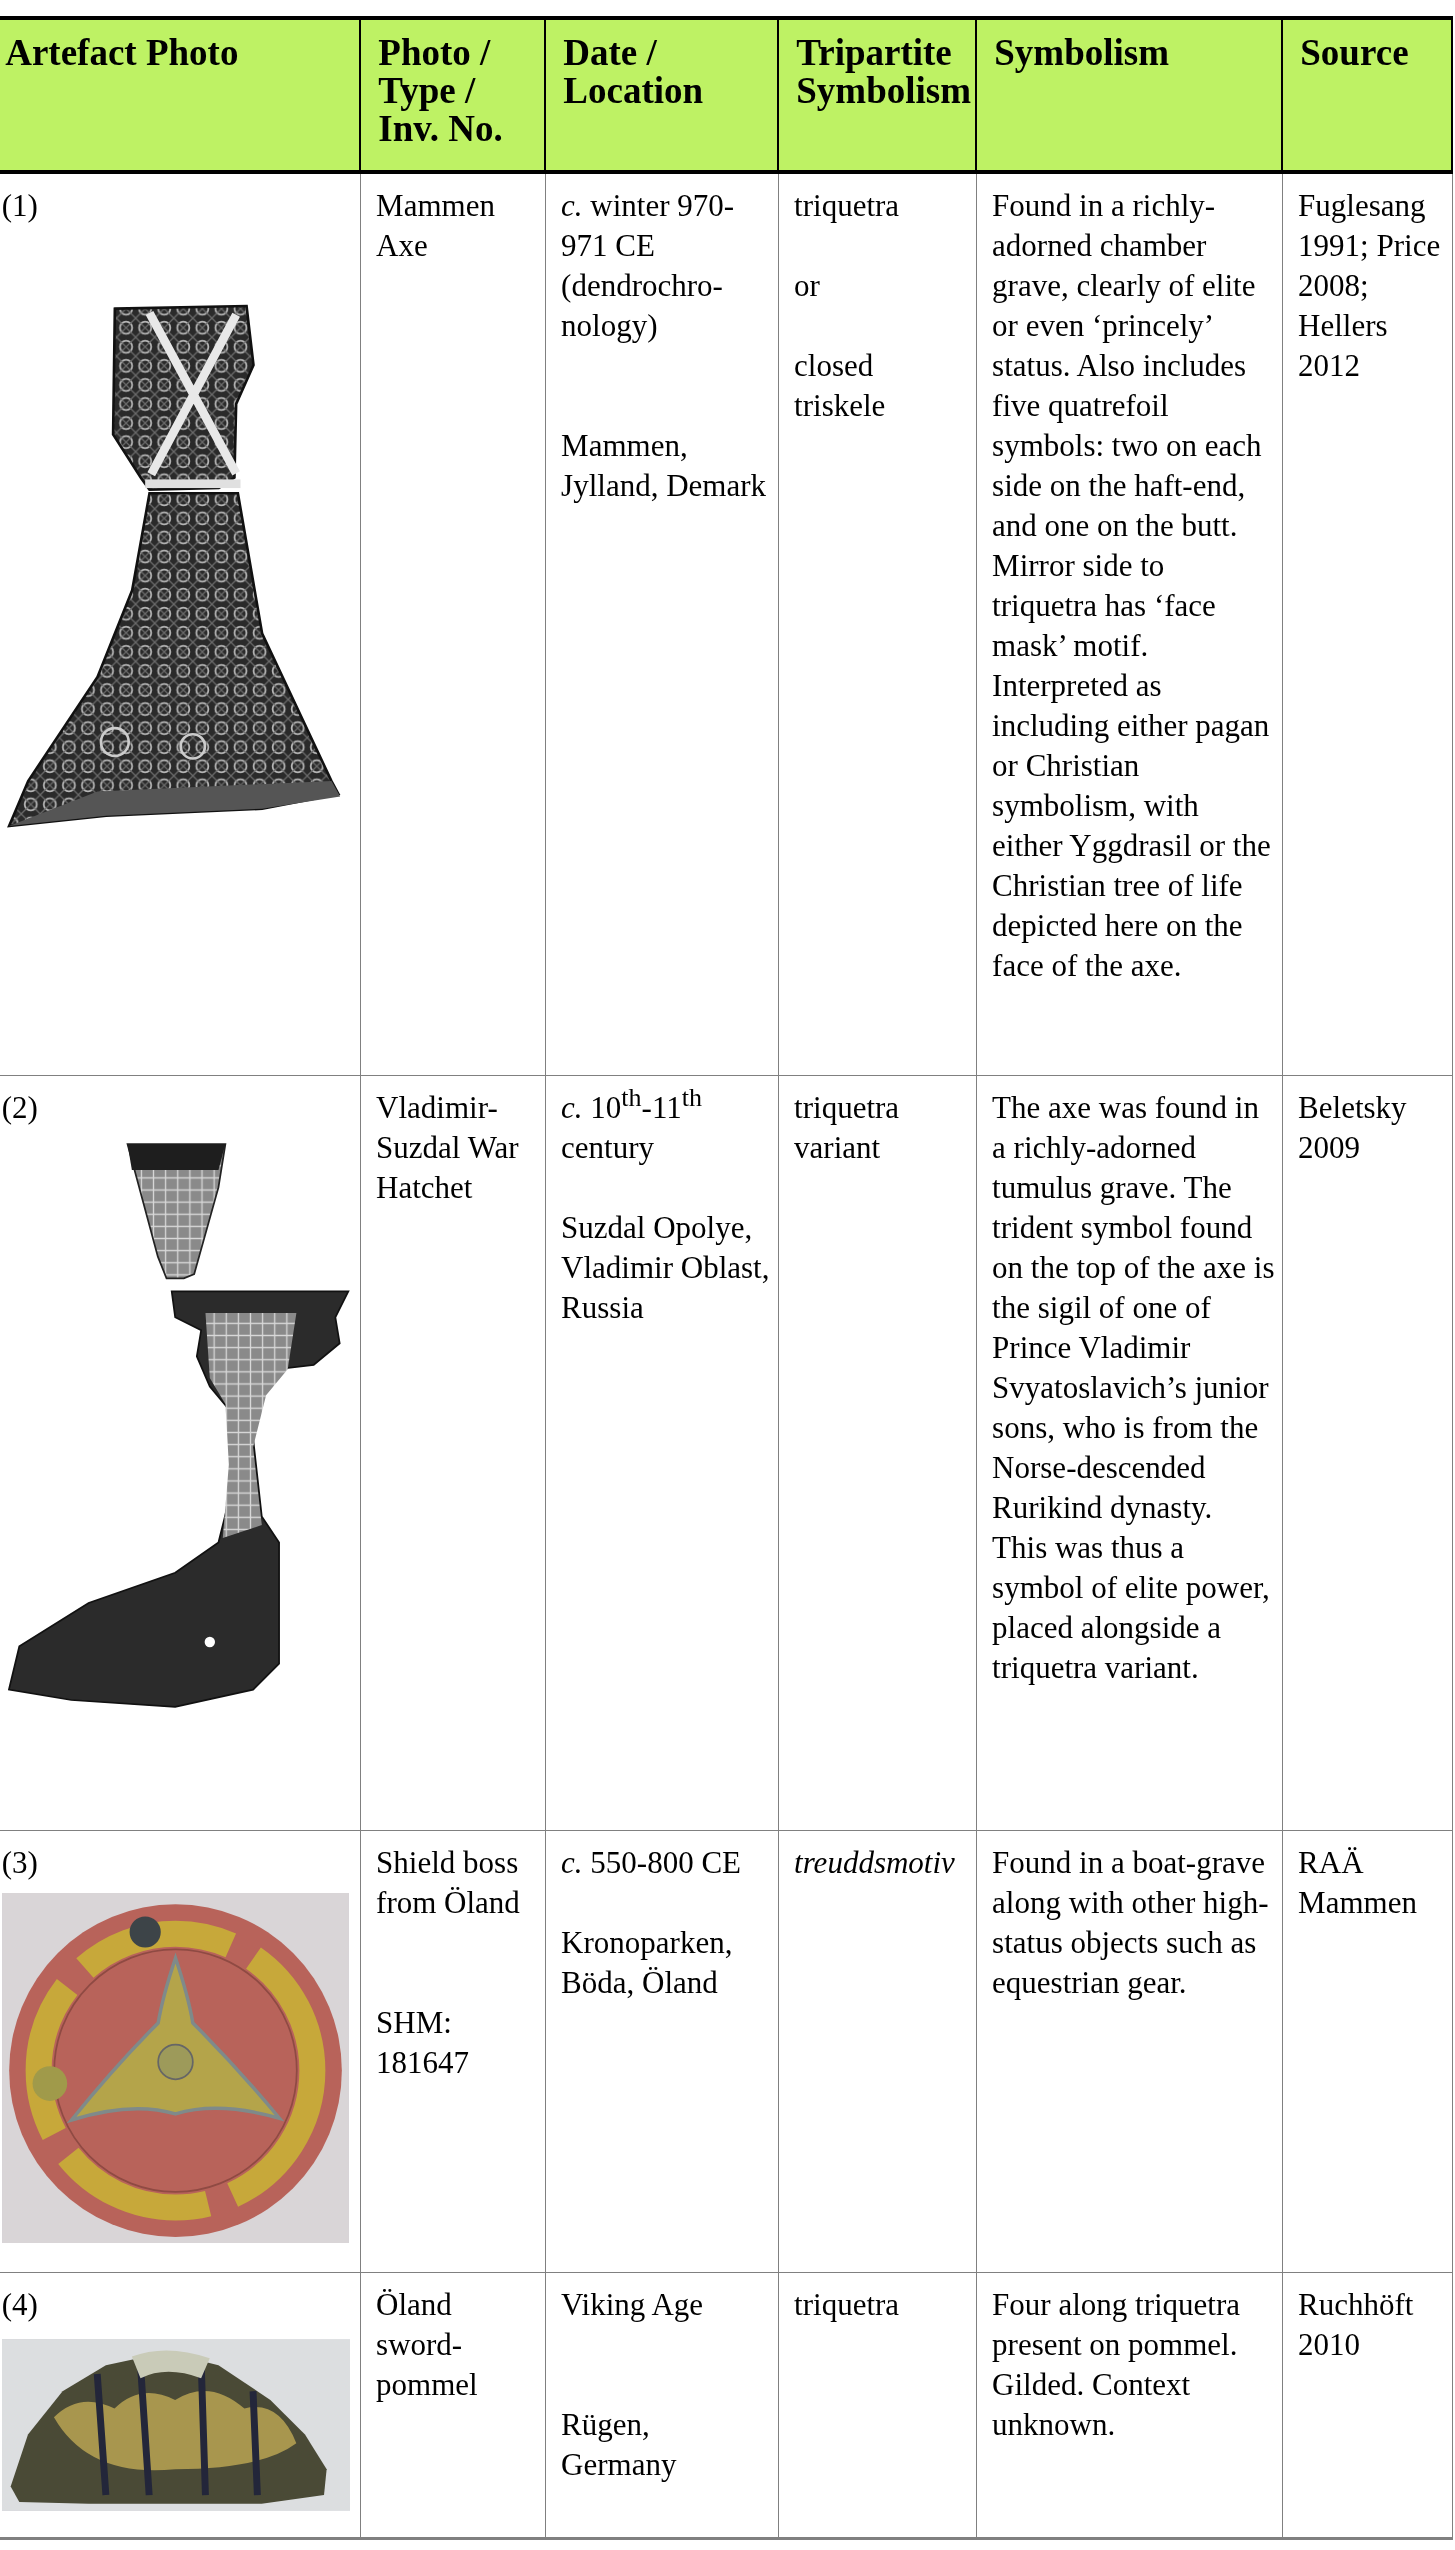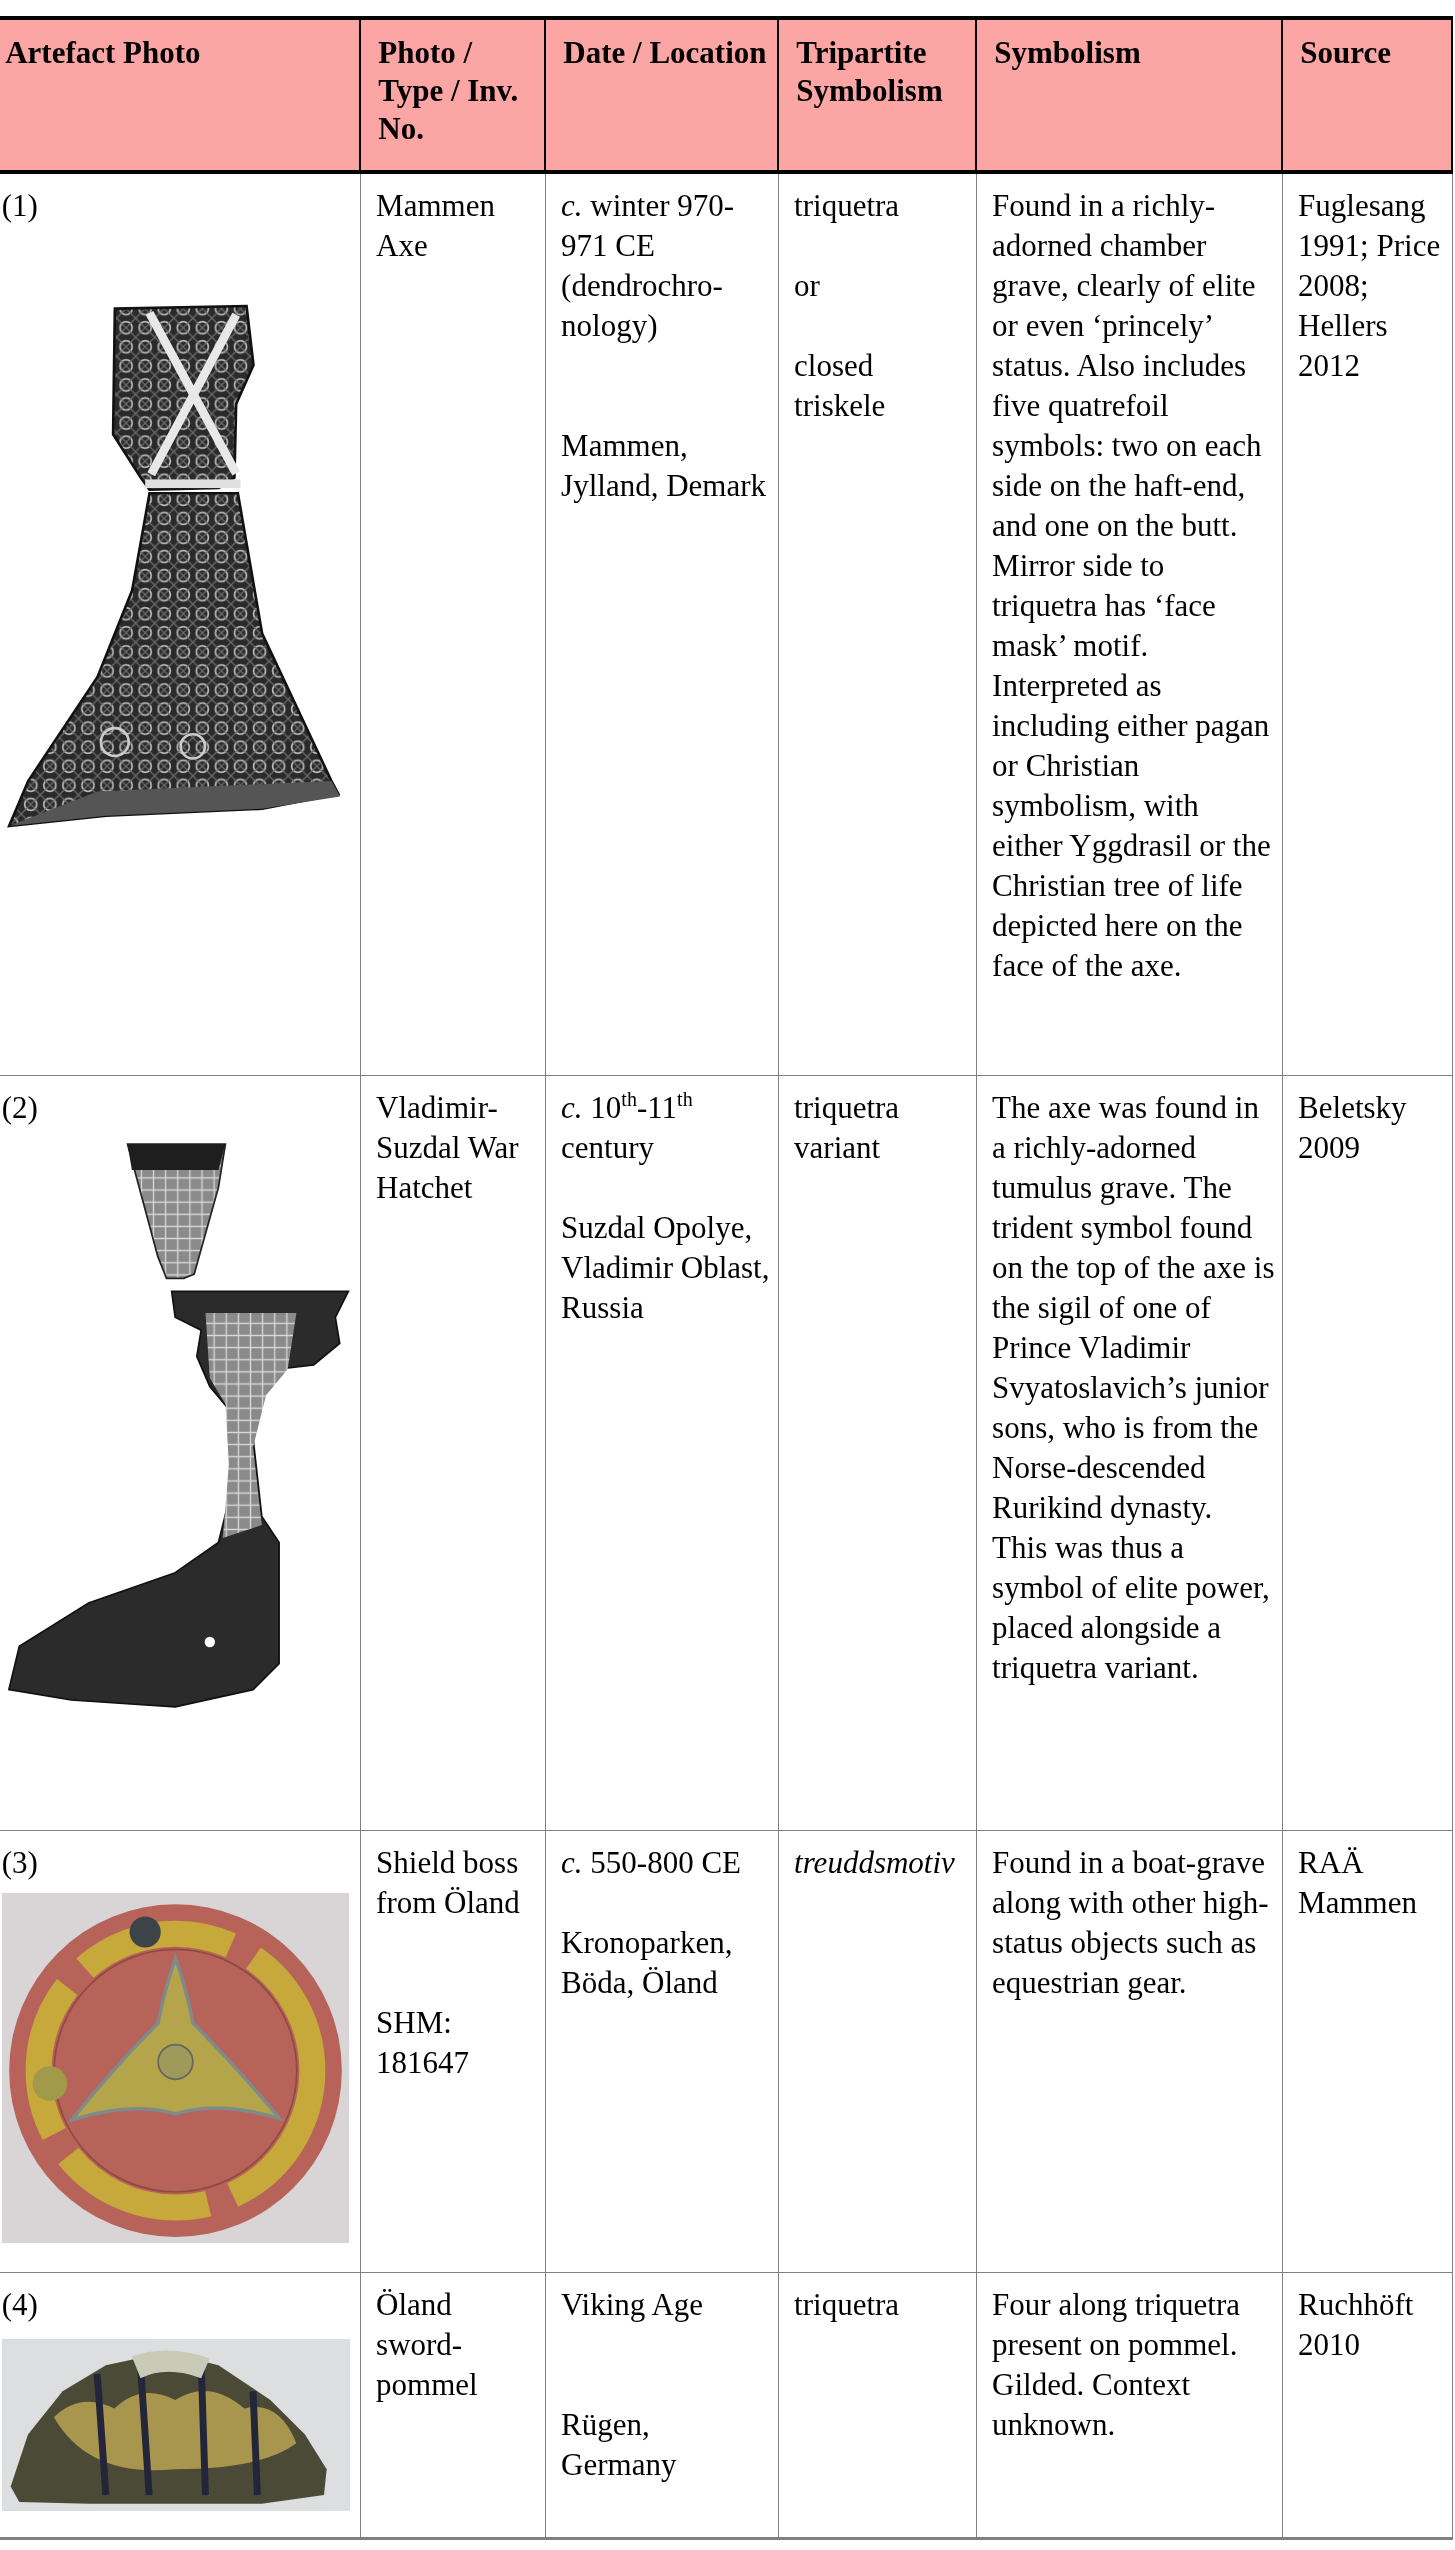--- a/index.html
+++ b/index.html
@@ -9,42 +9,42 @@
     position: absolute; left: 0; top: 15.6px;
     width: 1452px; border-collapse: collapse; table-layout: fixed;
   }
   table.artefacts col.c1 { width: 360px; }
   table.artefacts col.c2 { width: 185px; }
   table.artefacts col.c3 { width: 233px; }
   table.artefacts col.c4 { width: 198px; }
   table.artefacts col.c5 { width: 306px; }
   table.artefacts col.c6 { width: 170px; }
   thead th {
-    background: #fca5a5; text-align: left; vertical-align: top;
-    font-weight: bold; font-size: 31px; line-height: 38px;
+    background: #bef264; text-align: left; vertical-align: top;
+    font-weight: bold; font-size: 37px; line-height: 38px;
     padding: 14px 8.7px 8.7px 17.3px; height: 128px;
     border-top: 4.3px solid #000; border-bottom: 4.3px solid #000;
     border-left: 2.6px solid #000; border-right: 2.6px solid #000;
   }
   thead th:first-child { padding-left: 5.2px; border-left: none; }
   tbody td {
     vertical-align: top; font-size: 31px; line-height: 40px;
     padding: 12px 7px 8.7px 15.6px;
     border: 1.7px solid #808080;
   }
   tbody td:first-child { padding-left: 1.7px; border-left: none; }
   tbody tr.r1 td { height: 880px; }
   tbody tr.r2 td { height: 733px; }
   tbody tr.r3 td { height: 421px; }
   tbody tr.r4 td { height: 243px; }
   tbody tr:last-child td { border-bottom: 3.5px solid #808080; }
   .it { font-style: italic; }
   .gap { display: block; height: 40px; }
   .gap2 { display: block; height: 80px; }
-  sup { font-size: 20px; line-height: 0; vertical-align: 12px; }
+  sup { font-size: 26px; line-height: 0; vertical-align: 12px; }
   .photo { position: relative; display: block; }
   .num { display: block; }
   
   .axe1 { width: 347px; height: 598px; margin-top: 35px; }
   
   .axe2 { width: 355px; height: 659px; margin-top: 7px; }
   
   .shield { width: 347px; height: 350px; margin-top: 10.4px; background: #d8d4d6; }
   
   .pommel { width: 348px; height: 172px; margin-top: 14px; background: linear-gradient(90deg,#d4d6d8,#e8eaec); }

